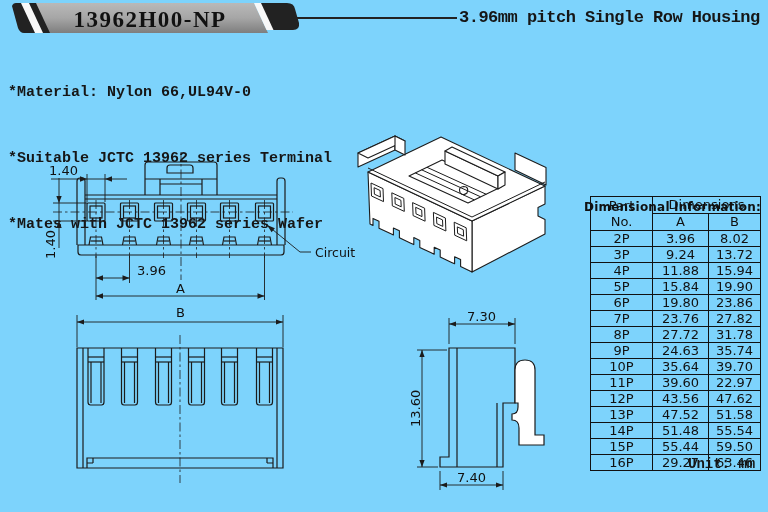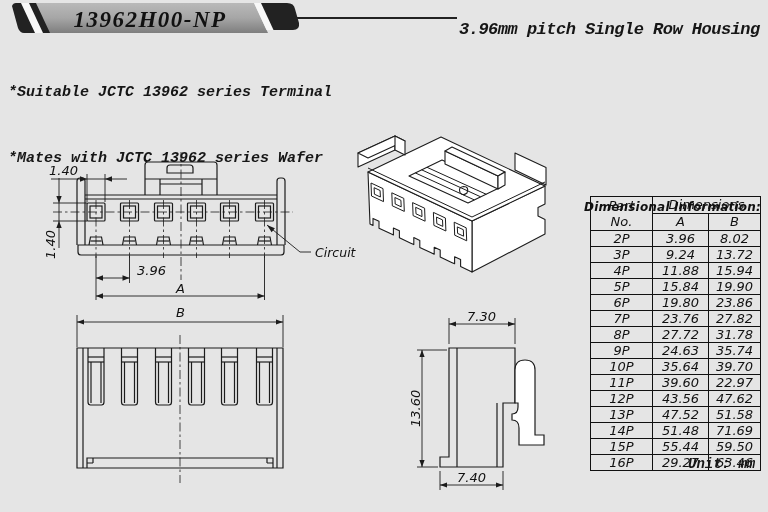--- a/index.html
+++ b/index.html
@@ -1,20 +1,20 @@
 <!DOCTYPE html>
 <html><head>
 <meta charset="utf-8">
 <style>
   html,body{margin:0;padding:0;background:#fff;}
-  .page{position:relative;width:768px;height:512px;background:#e5e5e5;overflow:hidden;
-        font-family:"Liberation Sans",sans-serif;color:#111;font-style:italic;}
+  .page{position:relative;width:768px;height:512px;background:#7dd3fc;overflow:hidden;
+        font-family:"Liberation Sans",sans-serif;color:#111;}
   .abs{position:absolute;}
   .mono{font-family:"Liberation Mono",monospace;font-weight:bold;color:#161616;}
-  .subtitle{left:459px;top:20px;font-size:17px;letter-spacing:-0.5px;}
+  .subtitle{left:459px;top:8px;font-size:17px;letter-spacing:-0.5px;}
   .rule{left:296px;top:17px;width:161px;height:2px;background:#222;}
   .ref{left:8px;top:38px;font-size:15px;line-height:22px;white-space:pre;}
   .tbl-title{left:584px;top:178px;font-size:12px;font-weight:bold;letter-spacing:0.2px;
              font-family:"DejaVu Sans",sans-serif;margin-top:22px;}
   table.dim{position:absolute;left:590px;top:196px;border-collapse:collapse;
             font-family:"DejaVu Sans",sans-serif;font-size:13px;color:#111;}
   table.dim td{border:1.2px solid #111;text-align:center;padding:0;line-height:15px;height:15px;}
   table.dim td.hdr{line-height:16px;height:16px;}
   .unit{left:688px;top:456px;font-size:14px;}
   svg text{font-family:"DejaVu Sans",sans-serif;font-size:13px;fill:#111;stroke:none;}
@@ -36,20 +36,21 @@
     <path d="M10,3 Q11,0 14,0 L34,0 L48,30 L22,30 Q18,30 16,25 Z" fill="#222"></path>
     <polygon points="19,0 27,0 41,30 33,30" fill="#f8f8f8"></polygon>
     <path d="M258,0 L285,0 Q292,0 293,6 L297,20 Q298,27 291,27 L270.5,27 Z" fill="#222"></path>
     <polygon points="252,0 259,0 271.5,27 264.5,27" fill="#f8f8f8"></polygon>
     <text x="148" y="23.5" text-anchor="middle" style="font-family:'Liberation Serif',serif;font-size:23px;font-weight:bold;letter-spacing:1.5px">13962H00-NP</text>
   </svg>
   <div class="abs rule"></div>
   <div class="abs mono subtitle">3.96mm pitch Single Row Housing</div>
 
   <div class="abs mono ref">
+    <div>*Material: Nylon 66,UL94V-0</div>
     <div>*Suitable JCTC 13962 series Terminal</div>
     <div>*Mates with JCTC 13962 series Wafer</div>
   </div>
 
   <svg class="abs" style="left:15px;top:128px" width="345" height="178" viewBox="0 0 345 178">
     <defs>
       <g id="fpin">
           <rect x="-9" y="0" width="18" height="18" rx="1"></rect>
           <rect x="-6" y="3" width="12" height="12"></rect>
         </g>
@@ -308,21 +309,21 @@
           <td>47.62</td>
         </tr>
     <tr>
           <td>13P</td>
           <td>47.52</td>
           <td>51.58</td>
         </tr>
     <tr>
           <td>14P</td>
           <td>51.48</td>
-          <td>71.69</td>
+          <td>55.54</td>
         </tr>
     <tr>
           <td>15P</td>
           <td>55.44</td>
           <td>59.50</td>
         </tr>
     <tr>
           <td>16P</td>
           <td>29.27</td>
           <td>63.46</td>

